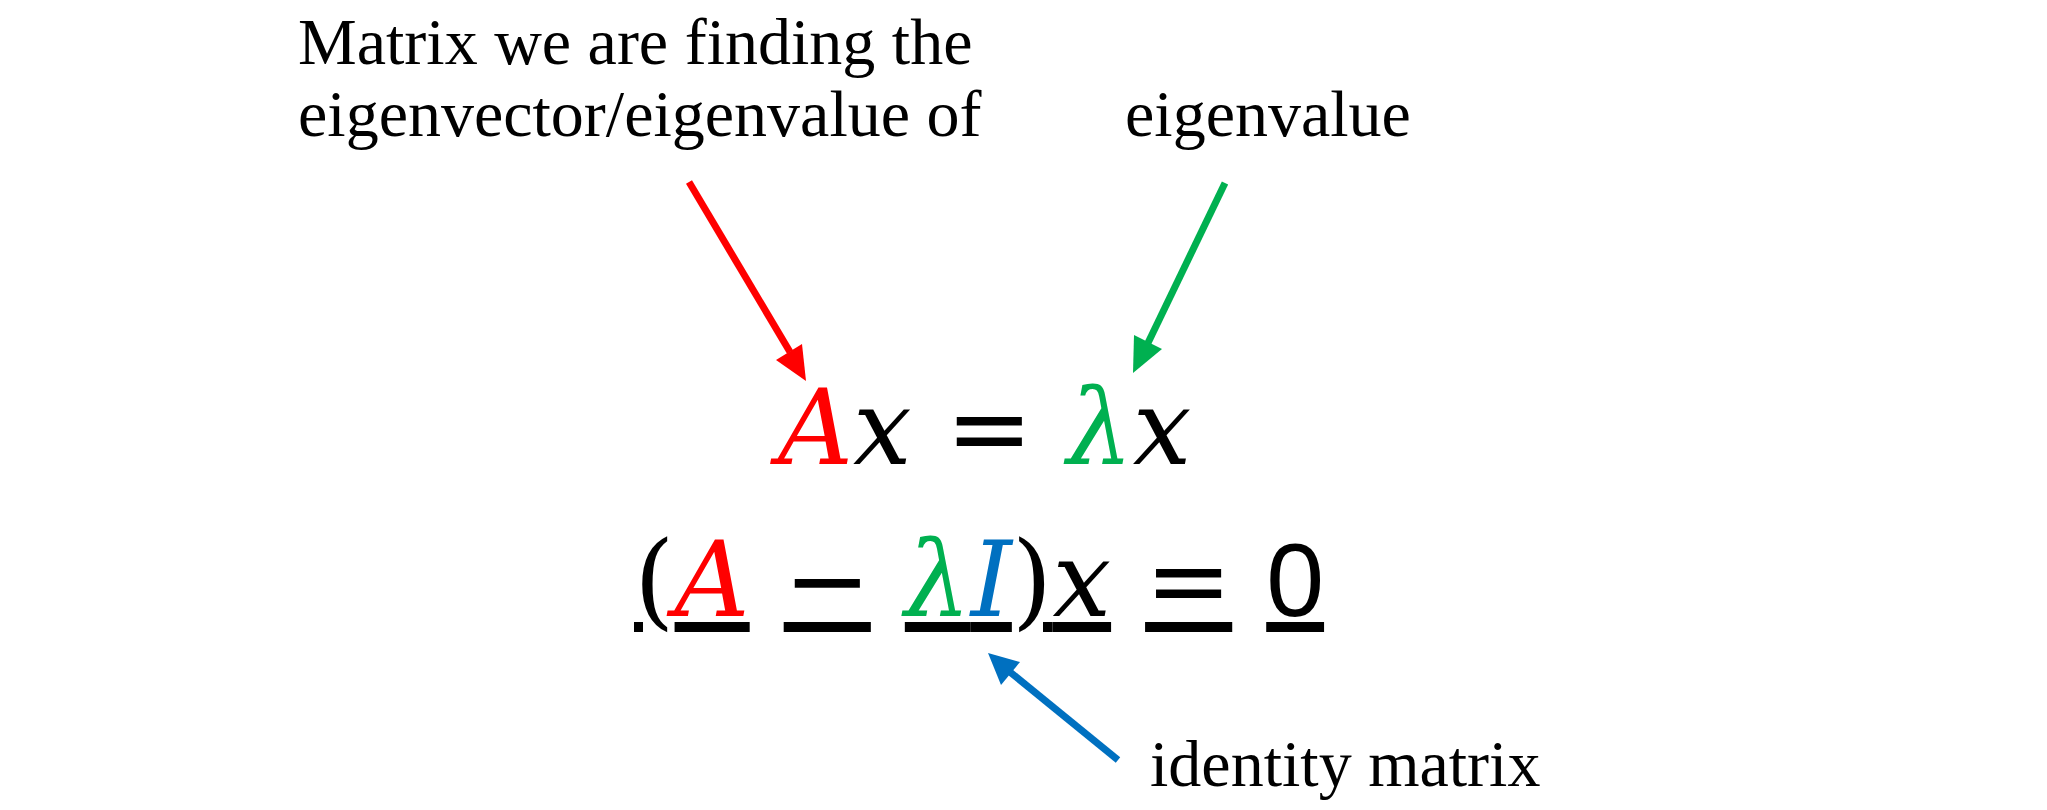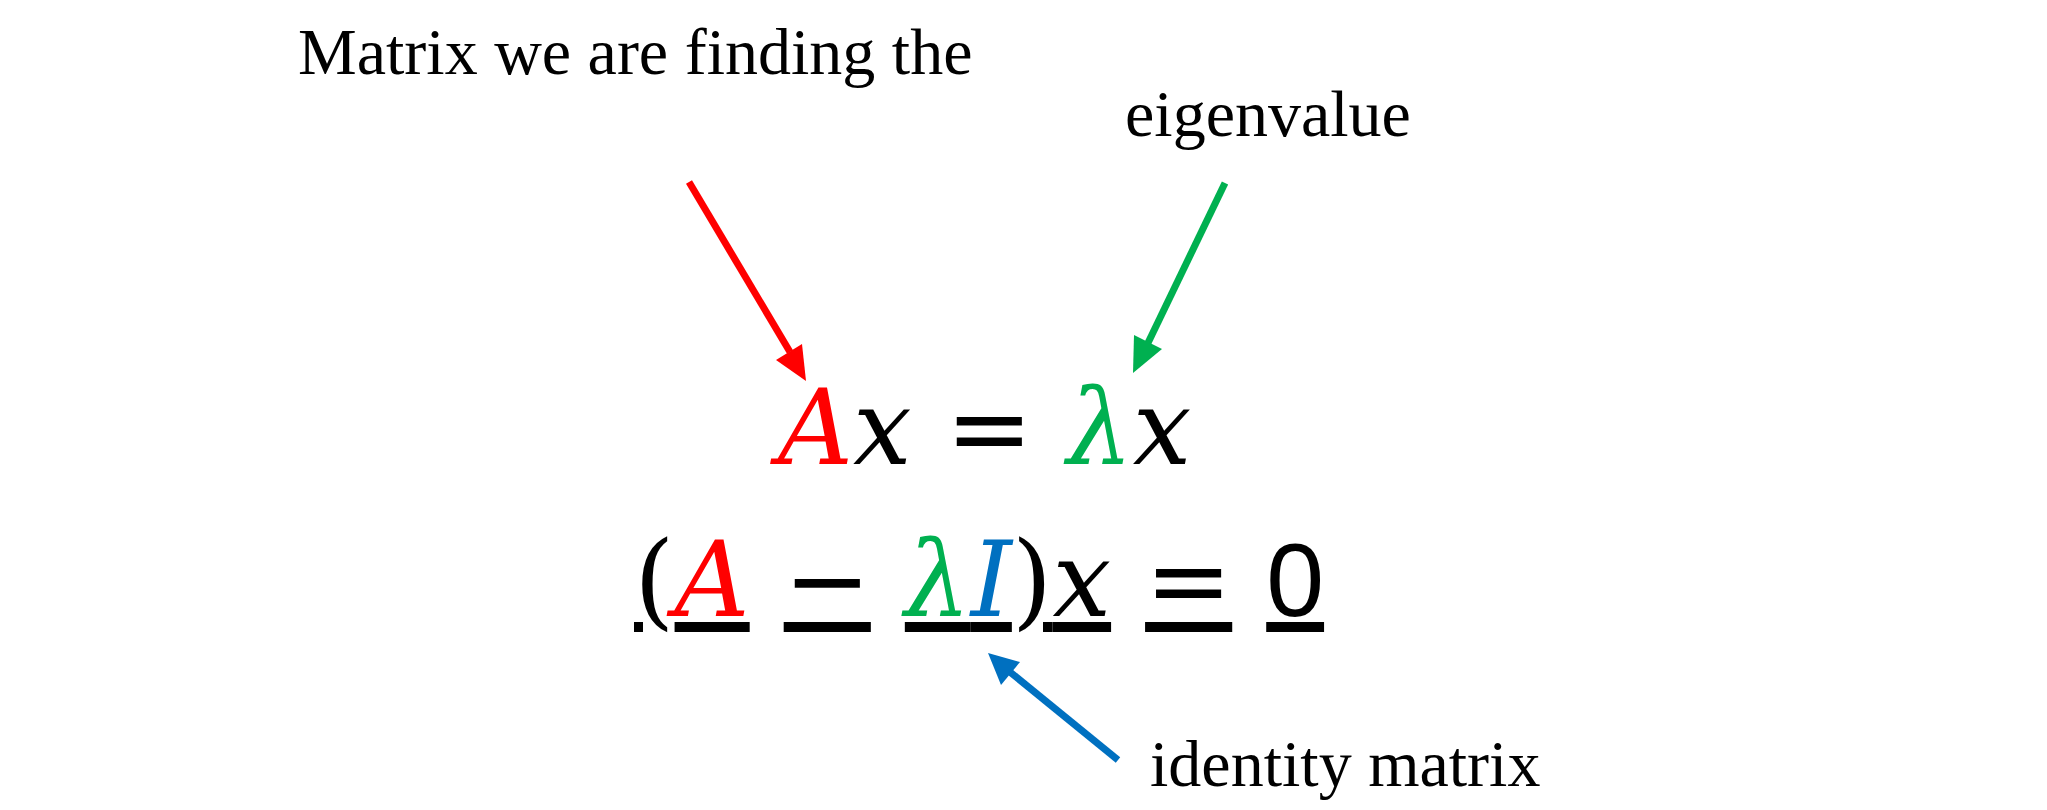--- a/index.html
+++ b/index.html
@@ -22,22 +22,23 @@
   }
   .it { font-style: italic; }
   .op { font-style: normal; font-family: "DejaVu Sans", sans-serif; padding: 0 34px; }
   .num { font-style: normal; font-family: "Liberation Sans", sans-serif; }
   .paren { font-style: normal; font-family: "DejaVu Serif", serif; font-weight: 300; }
   svg.arrows { position: absolute; left: 0; top: 0; }
 </style>
 </head>
 <body>
 
-<div class="label" style="left:298px; top:6px;margin-top:10px;">
+<div class="label" style="left:298px; top:6px;">
   <div>Matrix we are finding the</div>
+  <div>eigenvector/eigenvalue of</div>
 </div>
 
 <div class="label" style="left:1125px; top:78px;">eigenvalue</div>
 
 <div class="label" style="left:1150px; top:728px;">identity matrix</div>
 
 <div class="eq" style="left:778px; top:376px;">
   <span class="it" style="color:#FF0000;">A</span><span class="it">x</span><span class="op">=</span><span class="it" style="color:#00B050;">λ</span><span class="it">x</span>
 </div>
 

